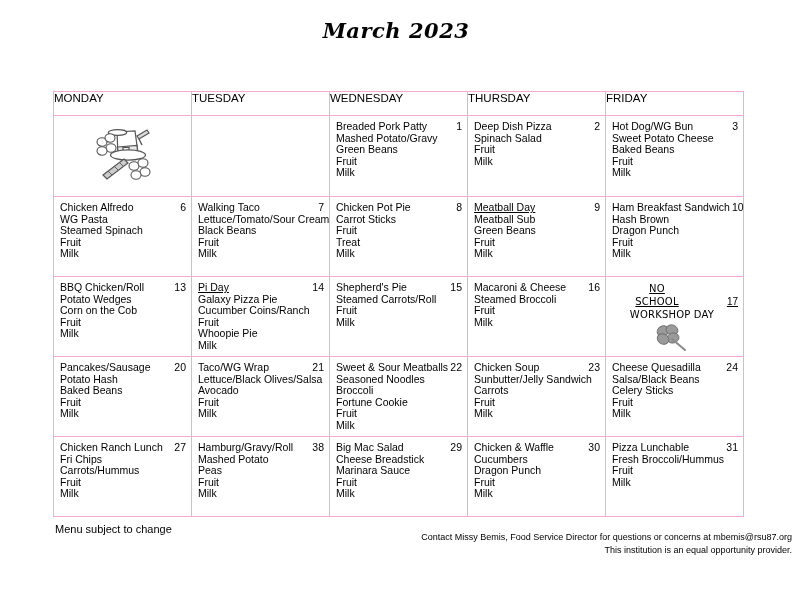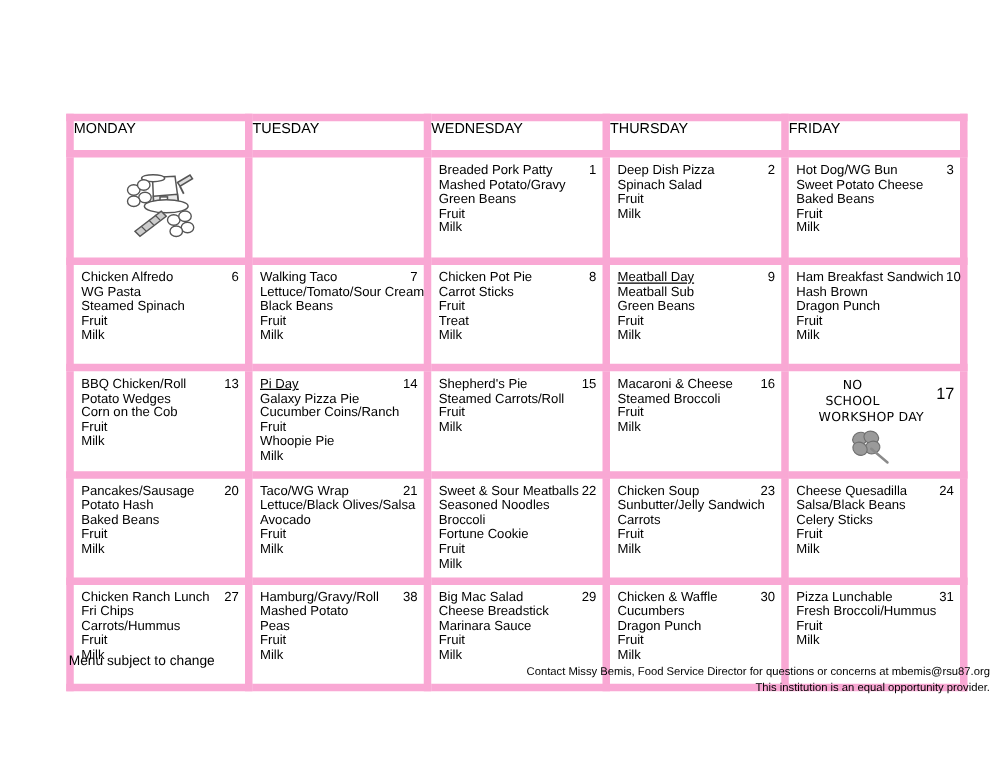--- a/index.html
+++ b/index.html
@@ -44,21 +44,21 @@
   
   #calendar {
     position: absolute;
     left: 53px;
     top: 91px;
     width: 685px;
     border-collapse: collapse;
     table-layout: fixed;
   }
   #calendar td, #calendar th {
-    border: 6px solid #f9a8d4;
+    border: 1px solid #f9a8d4;
     vertical-align: top;
     padding: 0;
     width: 137px;
   }
   thead th {
     height: 23px;
     text-align: left;
     font-weight: normal;
     font-size: 11.5px;
     padding: 5px 0 0 6px;
@@ -96,36 +96,37 @@
   .cell-line {
     white-space: nowrap;
   }
 
   
   .noschool .cell-inner {
     padding-top: 5px;
   }
   .noschool-row {
     display: flex;
-    align-items: center;
+    align-items: flex-end;
+    text-decoration: underline;
   }
   .noschool-spacer { width: 14px; flex: none; }
   .noschool-text {
     flex: 1;
     text-align: center;
     font-family: "DejaVu Sans", sans-serif;
     font-size: 10px;
     line-height: 13px;
     letter-spacing: 0.2px;
   }
   .noschool-num {
     width: 14px;
     flex: none;
     text-align: right;
-    font-size: 13px;
+    font-size: 10px;
     margin-left: 36px;
   }
   .noschool-line2 {
     text-align: center;
     font-family: "DejaVu Sans", sans-serif;
     font-size: 10px;
     line-height: 13px;
     letter-spacing: 0.2px;
     padding-right: 6px;
   }
@@ -158,20 +159,21 @@
     width: 792px;
     text-align: right;
     font-size: 9px;
     line-height: 13px;
   }
 </style>
 </head>
 <body>
 
 <div id="titles">
+  <div class="title-line" id="title-month">March 2023</div>
 </div>
 
 <table id="calendar">
   <thead>
     <tr id="header-row">
         <th>MONDAY</th>
         <th>TUESDAY</th>
         <th>WEDNESDAY</th>
         <th>THURSDAY</th>
         <th>FRIDAY</th>

